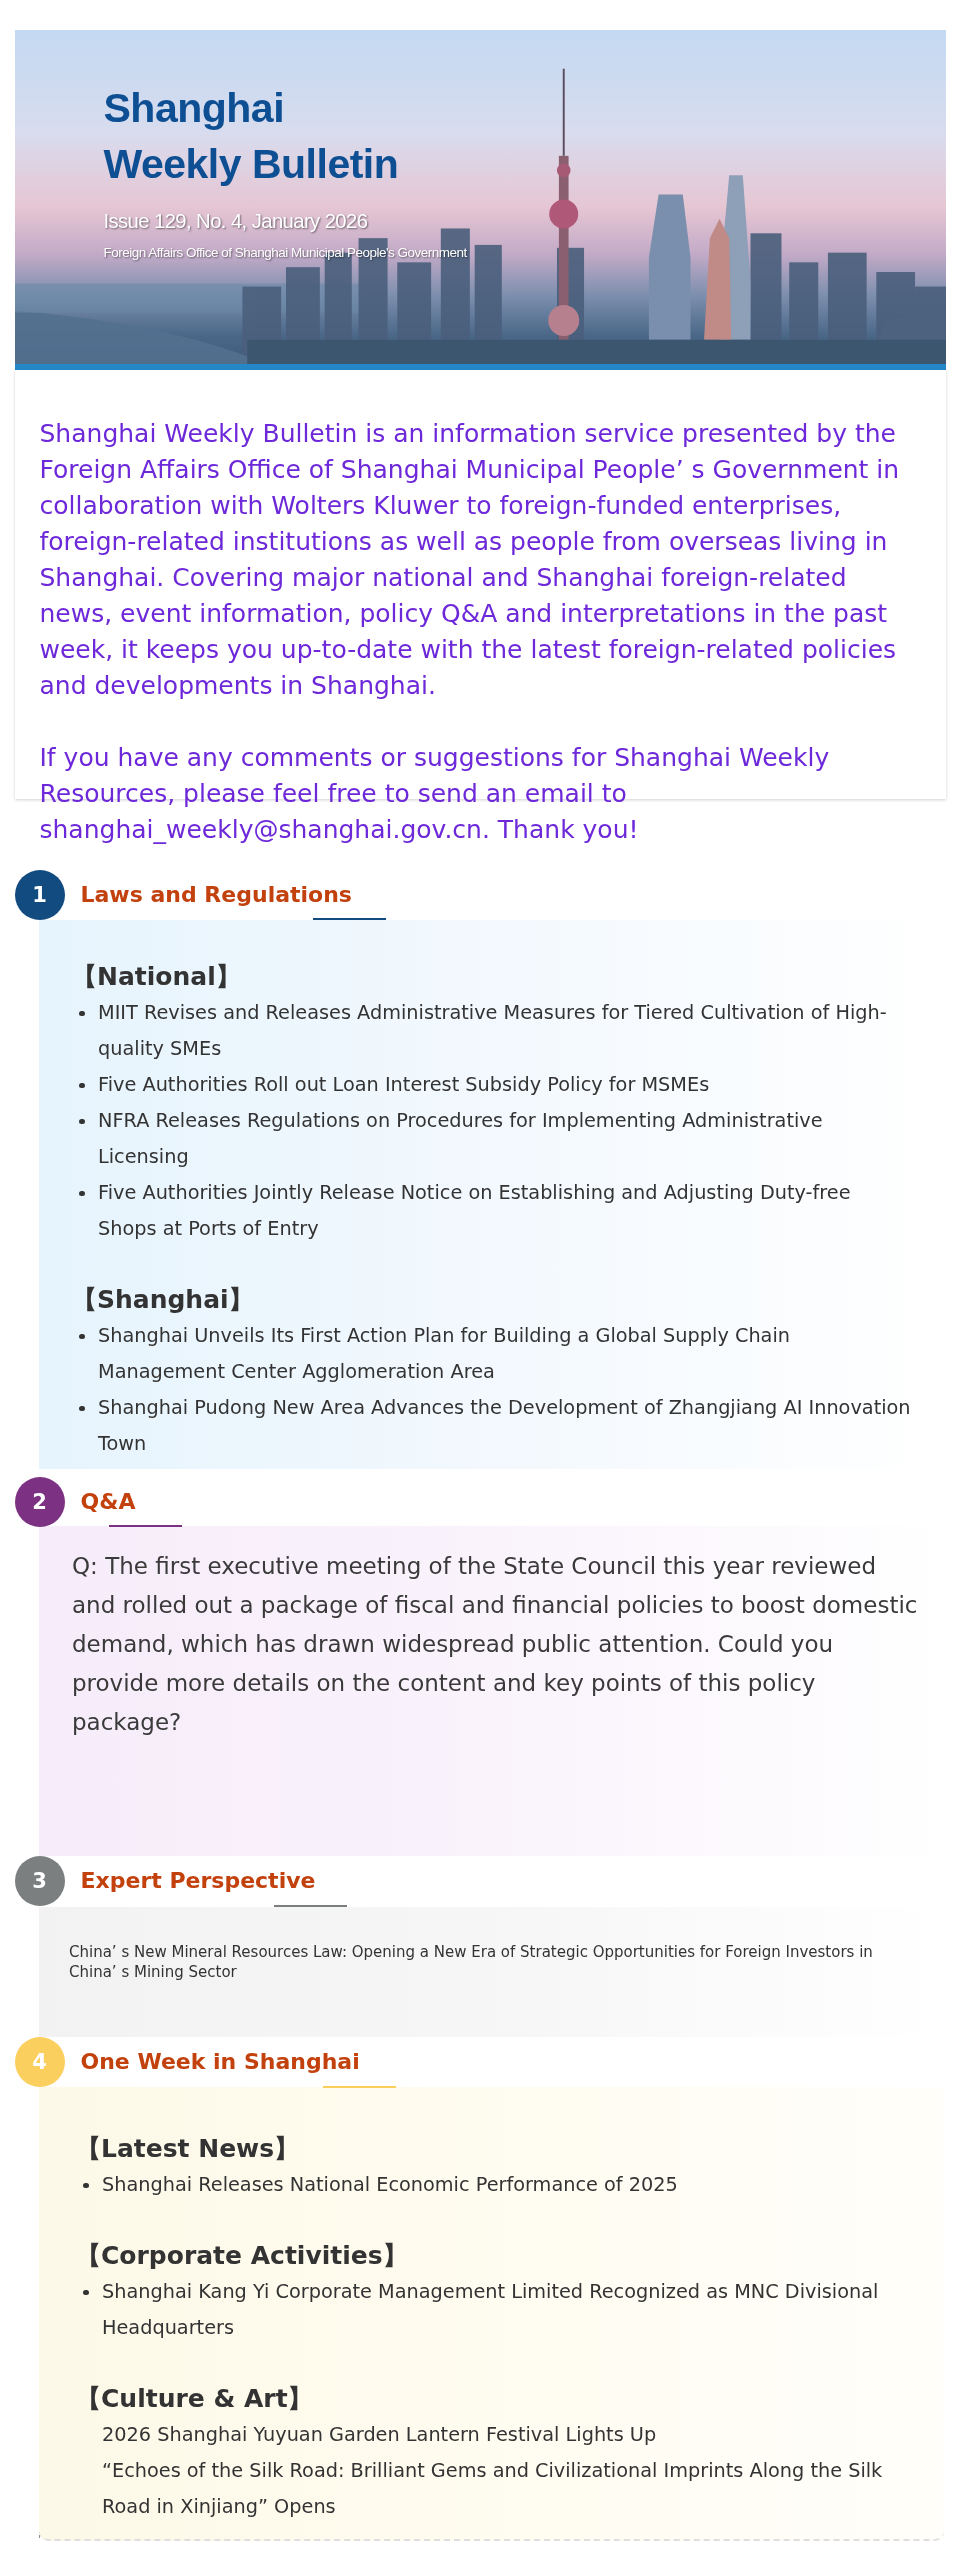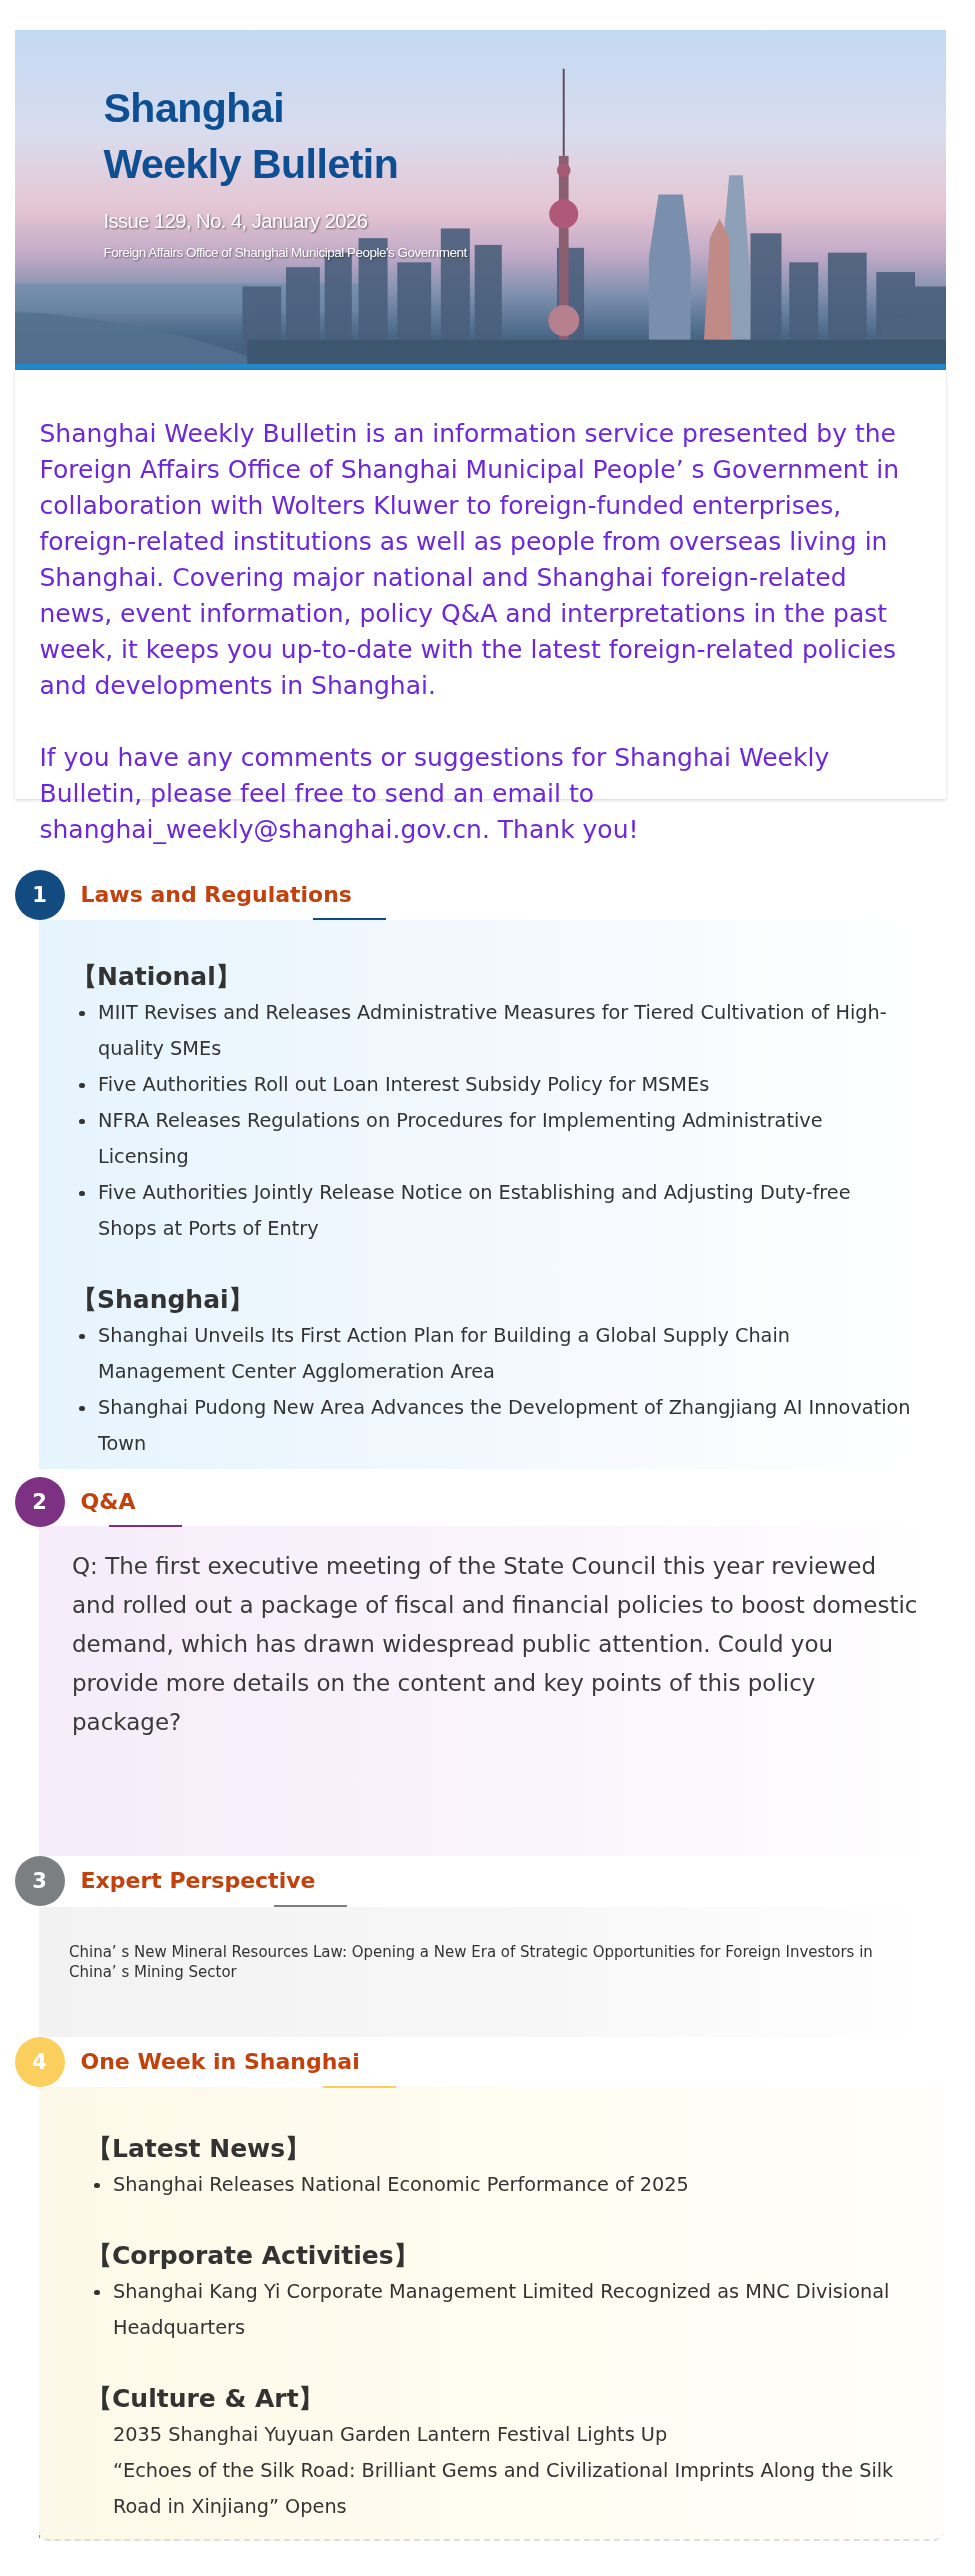--- a/index.html
+++ b/index.html
@@ -134,21 +134,21 @@
     <div>Weekly Bulletin</div>
   </div>
   <div class="banner-issue">Issue 129, No. 4, January 2026</div>
   <div class="banner-org">Foreign Affairs Office of Shanghai Municipal People's Government</div>
   <div class="bluebar"></div>
 </div>
 
 <div class="intro">
   <p>Shanghai Weekly Bulletin is an information service presented by the Foreign Affairs Office of Shanghai Municipal People’ s Government in collaboration with Wolters Kluwer to foreign-funded enterprises, foreign-related institutions as well as people from overseas living in Shanghai. Covering major national and Shanghai foreign-related news, event information, policy Q&amp;A and interpretations in the past week, it keeps you up-to-date with the latest foreign-related policies and developments in Shanghai.</p>
   <div class="gap"></div>
-  <p>If you have any comments or suggestions for Shanghai Weekly Bulletin, please feel free to send an email to shanghai_weekly@shanghai.gov.cn. Thank you!</p>
+  <p>If you have any comments or suggestions for Shanghai Weekly Resources, please feel free to send an email to shanghai_weekly@shanghai.gov.cn. Thank you!</p>
 </div>
 
 <div class="timeline" style="top:920px;height:549px;border-left-color:#9a9a9a;"></div>
 <div class="timeline" style="top:1526px;height:330px;border-left-color:#7c3183;"></div>
 <div class="timeline" style="top:1907px;height:130px;border-left-color:#8d8d8d;"></div>
 <div class="timeline" style="top:2087px;height:451px;border-left-color:#8d8d8d;"></div>
 
 <div class="sec-box box1" style="top:920px;height:549px;padding:39px 29px 0 33px;">
   <div class="cat">【National】</div>
   <ul class="blist">
@@ -181,33 +181,33 @@
 
 <div class="sec-box box3" style="top:1907px;height:130px;padding:35px 29px 0 30px;">
   <div class="exp-text">China’ s New Mineral Resources Law: Opening a New Era of Strategic Opportunities for Foreign Investors in China’ s Mining Sector</div>
 </div>
 <div class="sec-head" style="top:1856px;">
   <div class="circle" style="background:#7b7f80;">3</div>
   <div class="sec-title">Expert Perspective</div>
   <div class="sec-underline" style="left:259px;top:49px;background:#7b7f80;"></div>
 </div>
 
-<div class="sec-box box4" style="top:2087px;height:454px;padding:44px 29px 0 48px;">
+<div class="sec-box box4" style="top:2087px;height:454px;padding:44px 29px 0 37px;">
   <div class="cat">【Latest News】</div>
   <ul class="blist">
     <li>Shanghai Releases National Economic Performance of 2025</li>
   </ul>
   <div style="height:35px"></div>
   <div class="cat">【Corporate Activities】</div>
   <ul class="blist">
     <li>Shanghai Kang Yi Corporate Management Limited Recognized as MNC Divisional Headquarters</li>
   </ul>
   <div style="height:35px"></div>
   <div class="cat">【Culture &amp; Art】</div>
-  <div class="plain-item">2035 Shanghai Yuyuan Garden Lantern Festival Lights Up</div>
+  <div class="plain-item">2026 Shanghai Yuyuan Garden Lantern Festival Lights Up</div>
   <div class="plain-item"> “Echoes of the Silk Road: Brilliant Gems and Civilizational Imprints Along the Silk Road in Xinjiang”  Opens</div>
 </div>
 <div class="sec-head" style="top:2037px;">
   <div class="circle" style="background:#fbcf5e;">4</div>
   <div class="sec-title">One Week in Shanghai</div>
   <div class="sec-underline" style="left:308px;top:49px;background:#fbcf5e;"></div>
 </div>
 
 
 </body></html>

